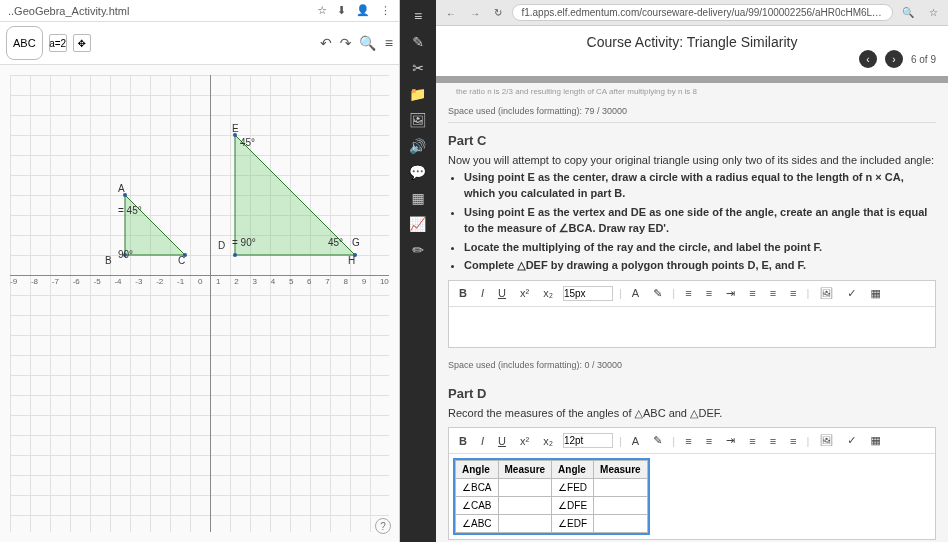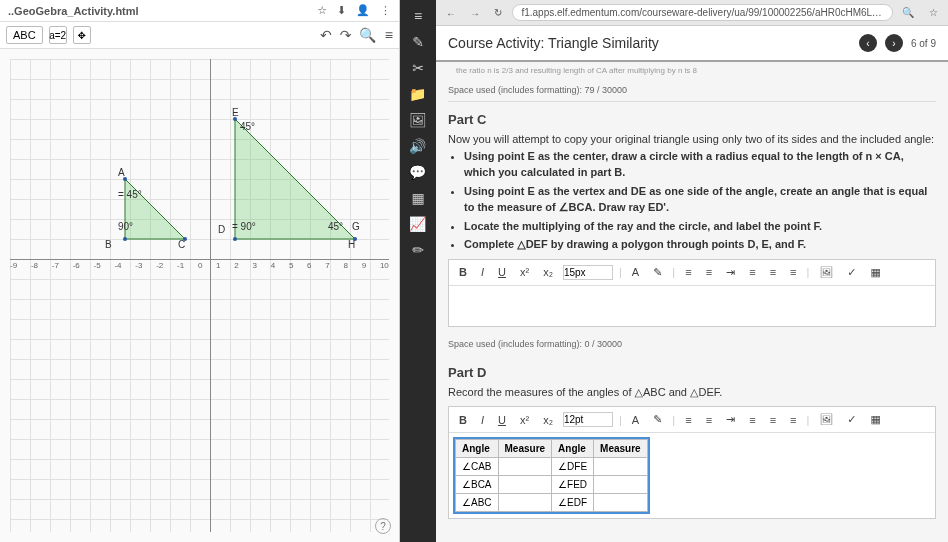--- a/index.html
+++ b/index.html
@@ -1,42 +1,42 @@
 <!DOCTYPE html>
 <html><head>
 <meta charset="utf-8">
 <style>
 * { margin: 0; padding: 0; box-sizing: border-box; font-family: Arial, sans-serif; }
 body { width: 948px; height: 542px; background: #f0f0f0; overflow: hidden; display: flex; }
 .left-pane { width: 400px; background: #fff; border-right: 1px solid #ccc; display: flex; flex-direction: column; }
 .left-header { display: flex; align-items: center; padding: 4px 8px; border-bottom: 1px solid #ddd; font-size: 11px; }
-.url-text { flex: 1; color: #555; font-weight: bold; }
+.url-text { flex: 1; color: #555; }
 .hdr-icons { display: flex; gap: 10px; color: #555; margin-left: 8px; }
 .hdr-icons span { cursor: pointer; }
 .tool-row { display: flex; align-items: center; padding: 4px 6px; border-bottom: 1px solid #ddd; }
 .tool-left { display: flex; align-items: center; gap: 6px; }
-.abc { border: 1px solid #bbb; padding: 2px 6px; font-size: 11px; border-radius: 2px; }
+.abc { border: 1px solid #bbb; padding: 10px 6px; font-size: 11px; border-radius: 8px; }
 .tool-icon { width: 18px; height: 18px; border: 1px solid #bbb; border-radius: 2px; display: flex; align-items: center; justify-content: center; font-size: 10px; cursor: pointer; }
 .tool-right { margin-left: auto; display: flex; gap: 8px; font-size: 14px; color: #555; }
 .tool-right span { cursor: pointer; }
 .graph-area { flex: 1; position: relative; background: #fafafa; }
 .grid { position: absolute; inset: 10px; background-image: repeating-linear-gradient(#e0e0e0 0 1px, transparent 1px 20px), repeating-linear-gradient(90deg, #e0e0e0 0 1px, transparent 1px 20px); }
 .axis-h { position: absolute; top: 210px; left: 10px; right: 10px; height: 1px; background: #888; }
 .axis-v { position: absolute; left: 210px; top: 10px; bottom: 10px; width: 1px; background: #888; }
 .triangle { position: absolute; }
 .tri-label { position: absolute; font-size: 10px; color: #333; }
 .tri-green { fill: rgba(100,200,100,0.3); stroke: #2a7a2a; stroke-width: 1; }
 .point { fill: #2a5aa0; }
 .sidebar-icons { width: 36px; background: #2a2a2a; display: flex; flex-direction: column; align-items: center; padding-top: 8px; gap: 10px; color: #ccc; font-size: 14px; }
 .sidebar-icons span { cursor: pointer; }
 .right-pane { flex: 1; background: #f5f5f5; display: flex; flex-direction: column; overflow: hidden; }
 .browser-bar { display: flex; align-items: center; padding: 4px 6px; gap: 6px; background: #e8e8e8; font-size: 10px; border-bottom: 1px solid #ccc; }
 .nav-btn { cursor: pointer; color: #555; padding: 0 4px; }
 .addr { flex: 1; background: #fff; border: 1px solid #ccc; border-radius: 10px; padding: 2px 8px; color: #555; overflow: hidden; white-space: nowrap; text-overflow: ellipsis; }
-.course-header { display: flex; align-items: center; padding: 8px 12px; background: #fff; border-bottom: 2px solid #a3a3a3; }
+.course-header { display: flex; align-items: center; padding: 8px 12px; background: #fff; border-bottom: 7px solid #a3a3a3; flex-direction: column; }
 .course-title { font-size: 14px; color: #333; }
 .pager { margin-left: auto; display: flex; align-items: center; gap: 8px; font-size: 10px; color: #555; }
 .pager-btn { width: 18px; height: 18px; border-radius: 50%; background: #333; color: #fff; display: flex; align-items: center; justify-content: center; cursor: pointer; font-size: 10px; }
 .content { flex: 1; overflow-y: auto; padding: 0 12px 12px; }
 .tiny-text { font-size: 8px; color: #999; margin: 4px 8px; }
 .space-used { font-size: 9px; color: #666; border-bottom: 1px solid #ddd; padding: 6px 0; margin-bottom: 10px; }
 .part-title { font-size: 13px; font-weight: bold; color: #404040; margin: 8px 0 4px; }
 .part-text { font-size: 11px; color: #333; line-height: 1.5; margin-bottom: 6px; }
 .part-text ul { margin-left: 16px; font-weight: bold; }
 .part-text li { margin-bottom: 2px; }
@@ -94,21 +94,21 @@
 
       <polygon class="tri-green" points="225,60 225,180 345,180"></polygon>
       <circle class="point" cx="225" cy="60" r="2"></circle>
         <circle class="point" cx="225" cy="180" r="2"></circle>
         <circle class="point" cx="345" cy="180" r="2"></circle>
     </svg>
     <span class="tri-label" style="left:118px;top:118px">A</span>
     <span class="tri-label" style="left:105px;top:190px">B</span>
     <span class="tri-label" style="left:178px;top:190px">C</span>
     <span class="tri-label" style="left:118px;top:140px">= 45°</span>
-    <span class="tri-label" style="left:118px;top:172px">90°</span>
+    <span class="tri-label" style="left:118px;top:184px">90°</span>
     <span class="tri-label" style="left:232px;top:58px">E</span>
     <span class="tri-label" style="left:240px;top:72px">45°</span>
     <span class="tri-label" style="left:218px;top:175px">D</span>
     <span class="tri-label" style="left:232px;top:172px">= 90°</span>
     <span class="tri-label" style="left:328px;top:172px">45°</span>
     <span class="tri-label" style="left:352px;top:172px">G</span>
     <span class="tri-label" style="left:348px;top:190px">H</span>
 
     <div style="position:absolute;top:212px;left:10px;right:10px;display:flex;justify-content:space-between;font-size:8px;color:#666">
       <span>-9</span>
@@ -237,29 +237,29 @@
       <div class="editor-body">
         <table class="tbl">
           <tbody>
               <tr>
             <th>Angle</th>
             <th>Measure</th>
             <th>Angle</th>
             <th>Measure</th>
           </tr>
           <tr>
-                <td>∠CAB</td>
-                <td></td>
-                <td>∠DFE</td>
+                <td>∠BCA</td>
+                <td></td>
+                <td>∠FED</td>
                 <td></td>
               </tr>
           <tr>
-                <td>∠BCA</td>
-                <td></td>
-                <td>∠FED</td>
+                <td>∠CAB</td>
+                <td></td>
+                <td>∠DFE</td>
                 <td></td>
               </tr>
           <tr>
                 <td>∠ABC</td>
                 <td></td>
                 <td>∠EDF</td>
                 <td></td>
               </tr>
         </tbody>
           </table>

